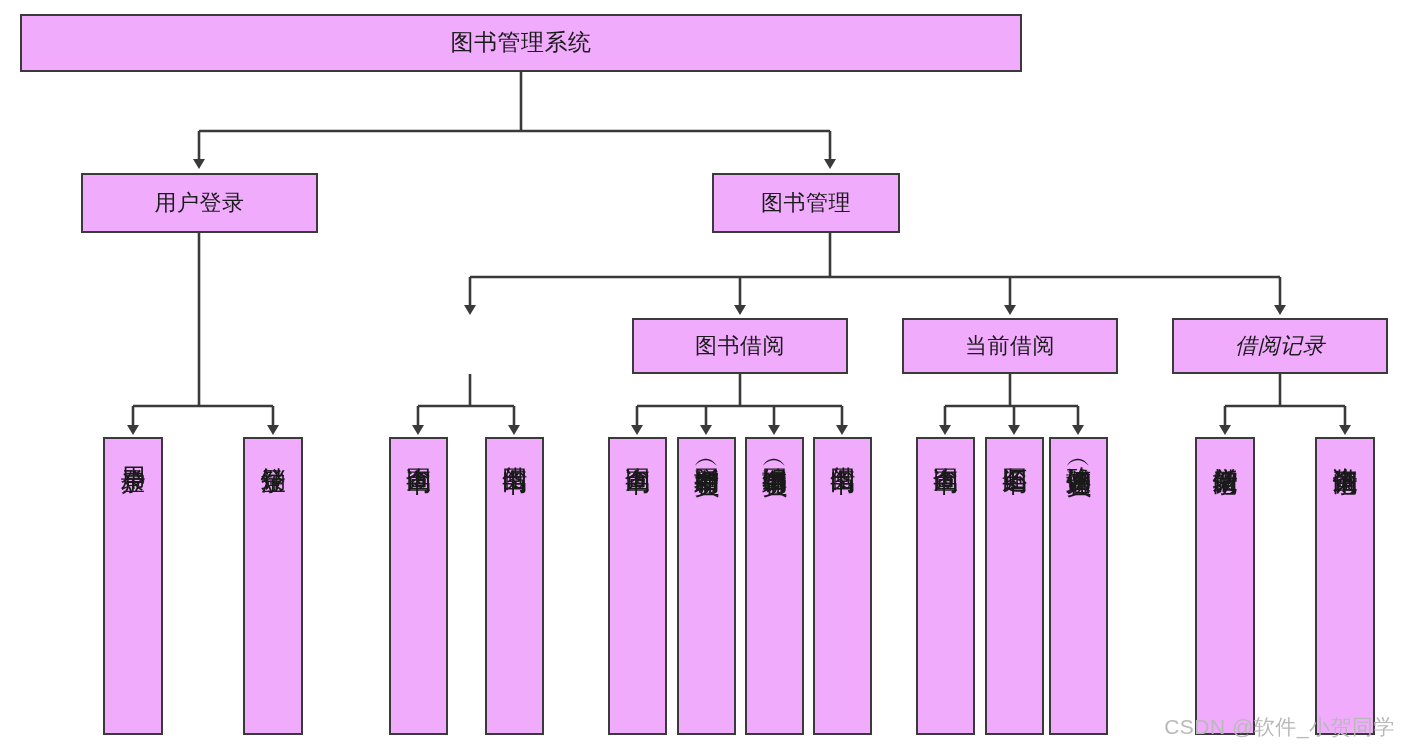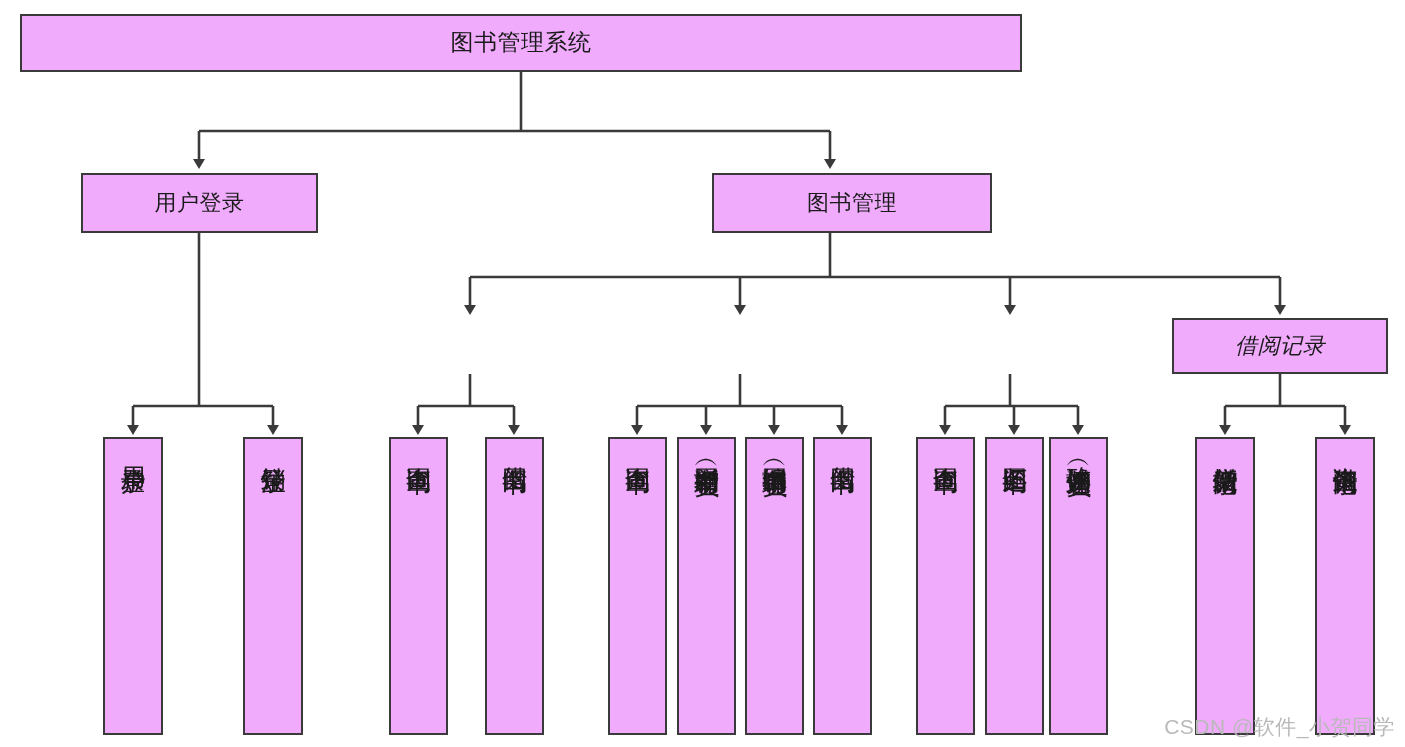--- a/index.html
+++ b/index.html
@@ -130,24 +130,30 @@
     </g>
   </svg>
 
   <div class="node horiz root" style="left:20px; top:14px; width:1002px; height:58px;">
     <span class="label">图书管理系统</span>
   </div>
 
   <div class="node horiz" style="left:81px; top:173px; width:237px; height:60px;">
     <span class="label">用户登录</span>
   </div>
-  <div class="node horiz" style="left:712px; top:173px; width:280px; height:60px;">
+  <div class="node horiz" style="left:712px; top:173px; width:188px; height:60px;">
     <span class="label">图书管理</span>
   </div>
 
+  <div class="node horiz" style="left:632px; top:318px; width:216px; height:56px;">
+    <span class="label">图书借阅</span>
+  </div>
+  <div class="node horiz" style="left:902px; top:318px; width:216px; height:56px;">
+    <span class="label">当前借阅</span>
+  </div>
   <div class="node horiz" style="left:1172px; top:318px; width:216px; height:56px;font-style:italic;">
     <span class="label">借阅记录</span>
   </div>
 
   <div class="node vert" style="left:103px; top:437px; width:60px; height:298px;">
     <span class="label">用户登录</span>
   </div>
   <div class="node vert" style="left:243px; top:437px; width:60px; height:298px;">
     <span class="label">注销登录</span>
   </div>

